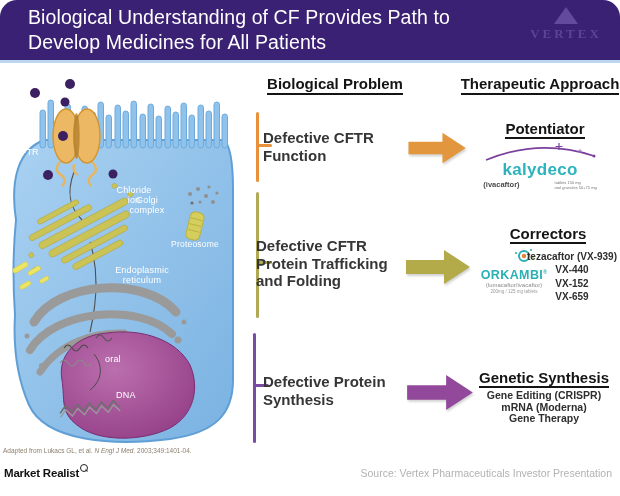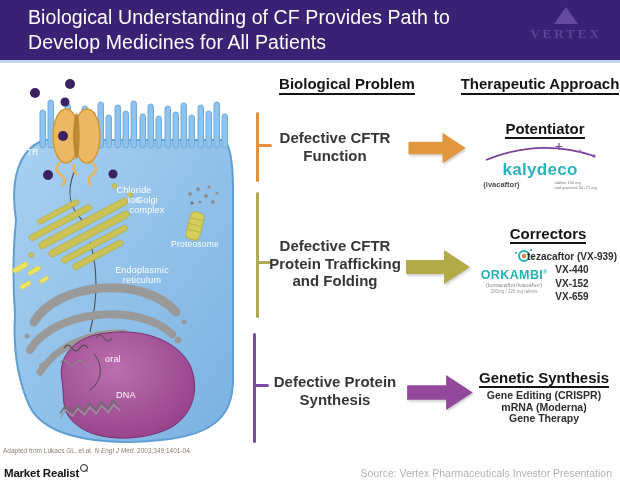--- a/index.html
+++ b/index.html
@@ -1,32 +1,32 @@
 <!DOCTYPE html>
 <html><head>
 <meta charset="utf-8">
 <style>
   html,body{margin:0;padding:0;}
   body{font-family:"Liberation Sans",sans-serif;background:#ffffff;}
-  #slide{position:relative;width:620px;height:496px;background:#ffffff;overflow:hidden;}
+  #slide{position:relative;width:620px;height:496px;background:#ffffff;overflow:hidden;border-radius:17px;}
 
   
   .hdr{position:absolute;left:0;top:0;width:620px;height:60px;background:#3a2173;border-bottom:3px solid #bdd7ee;}
   .hdr-title{position:absolute;left:28px;top:5px;width:470px;color:#ffffff;font-size:19.5px;line-height:25px;white-space:pre-line;letter-spacing:0.1px;}
   .vx-logo{position:absolute;right:16px;top:7px;width:76px;text-align:center;opacity:.9;}
   .vx-tri{width:0;height:0;border-left:12px solid transparent;border-right:12px solid transparent;border-bottom:17px solid #6a4fa2;margin:0 auto 2px auto;}
   .vx-word{font-family:"Liberation Serif",serif;font-size:13px;letter-spacing:3px;color:#62489b;font-weight:bold;}
 
   
   .colhead{position:absolute;font-size:15px;font-weight:bold;color:#141414;text-align:center;}
   .colhead span{display:inline-block;border-bottom:2px solid #141414;padding-bottom:1px;}
-  .ch-problem{left:267px;top:75px;width:160px;text-align:center;}
+  .ch-problem{left:255px;top:75px;width:160px;text-align:center;}
   .ch-approach{left:455px;top:75px;width:170px;}
 
-  .problem-text{position:absolute;font-size:15px;font-weight:bold;color:#363636;text-align:center;white-space:pre-line;line-height:17.5px;}
+  .problem-text{position:absolute;font-size:15px;font-weight:bold;color:#363636;white-space:pre-line;line-height:17.5px;}
   .p1{left:263px;top:129px;width:144px;}
   .p2{left:256px;top:237px;width:158px;}
   .p3{left:263px;top:373px;width:144px;}
 
   .app-title{position:absolute;font-size:15px;font-weight:bold;color:#141414;text-align:center;}
   .app-title span{display:inline-block;border-bottom:2px solid #141414;padding-bottom:0px;}
   .t-pot{left:475px;top:120px;width:140px;}
   .t-cor{left:478px;top:225px;width:140px;}
   .t-gen{left:478px;top:369px;width:132px;}
 

